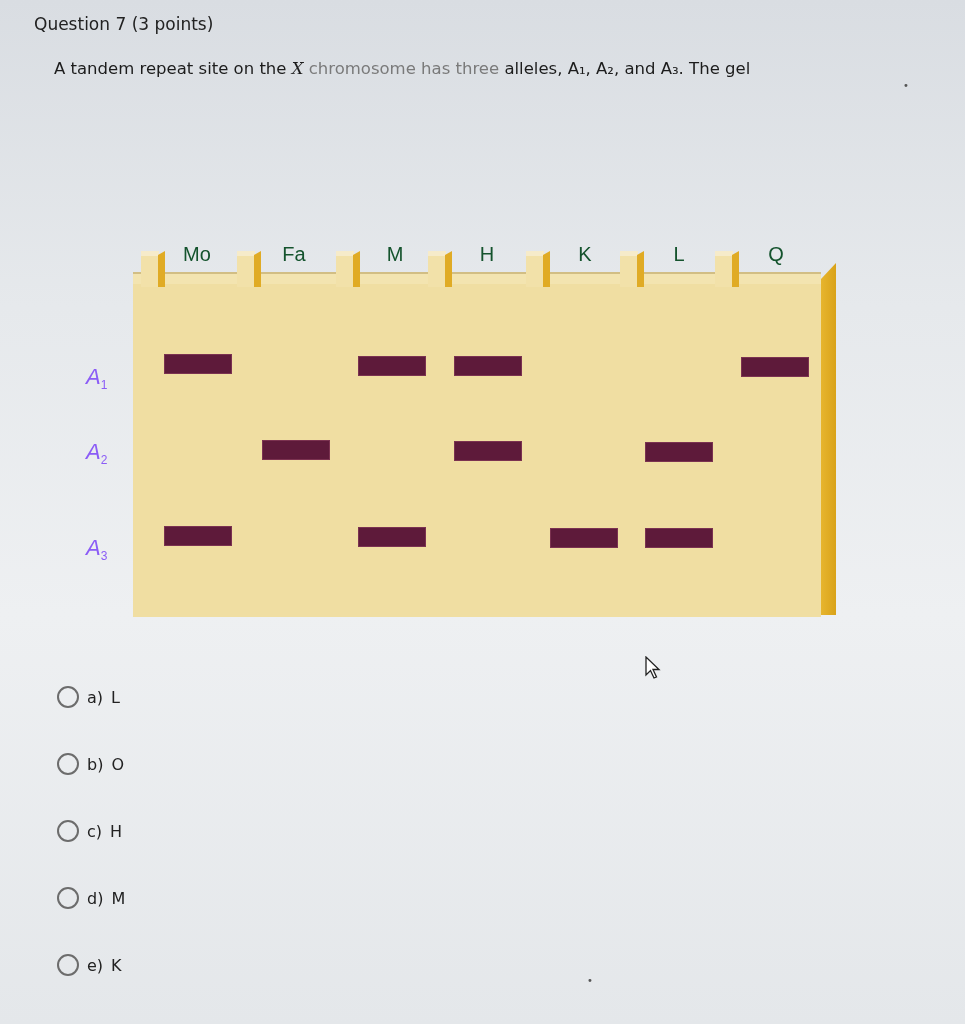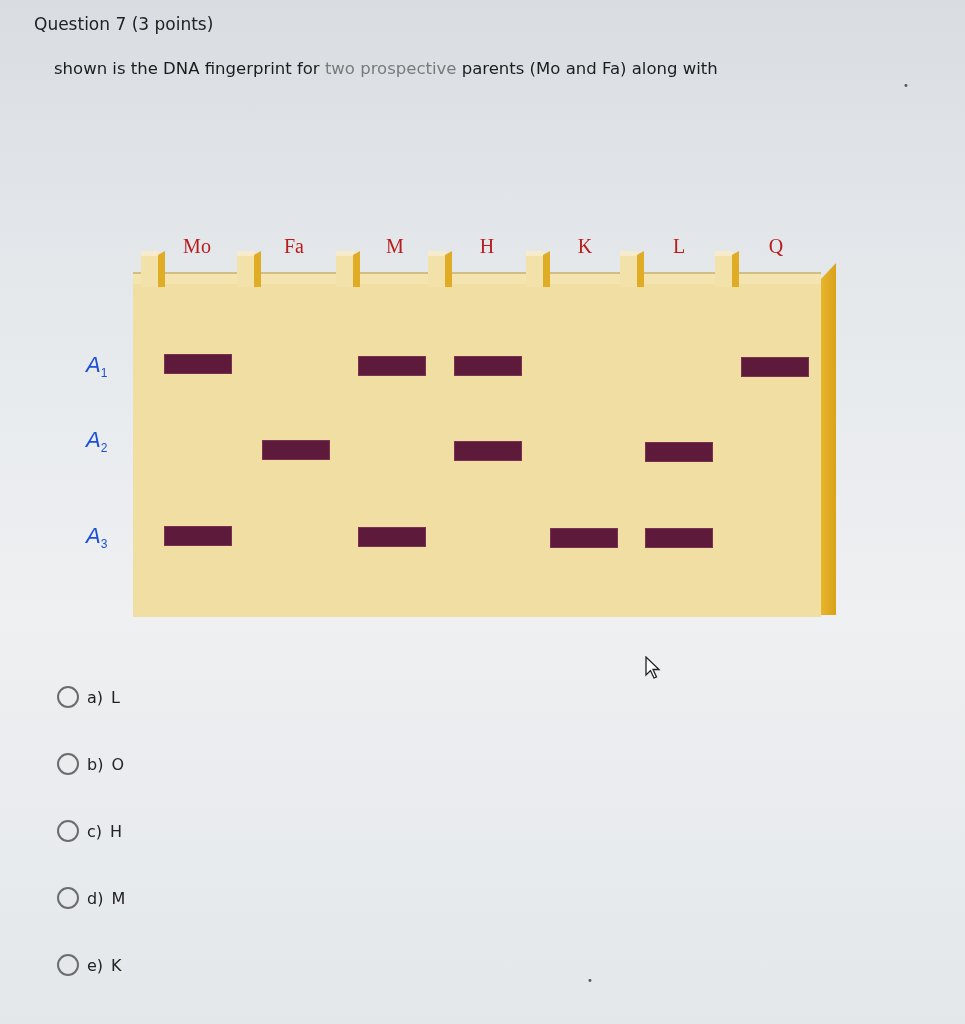--- a/index.html
+++ b/index.html
@@ -18,22 +18,22 @@
     position: absolute; left: 54px; top: 58px; width: 800px;
     font-size: 16.5px; line-height: 21.5px; color: #1c1c1c;
   }
   .q-text i { font-family: "DejaVu Serif", serif; }
   .dim { color: #7a7a7a; }
   .stray-dot { position:absolute; left: 903px; top: 80px; font-size: 10px; color:#555; }
 
   
   .gel-wrap { position: absolute; left: 133px; top: 235px; width: 705px; height: 385px; }
   .lane-label {
-    position: absolute; top: 0; font-size: 20px; color: #b91c1c;
-    font-family: Liberation Serif, serif;
+    position: absolute; top: 8px; font-size: 20px; color: #14532d;
+    font-family: Liberation Sans, sans-serif;
     transform: translateX(-50%);
   }
   .gel-body {
     position: absolute; left: 0; top: 45px; width: 688px; height: 335px;
     background: #f0dea2;
     border-top: 2px solid #d6bf7a;
   }
   .gel-side {
     position: absolute; left: 688px; top: 28px; width: 15px; height: 352px;
     background: linear-gradient(90deg, #e7b52e, #d9a219);
@@ -51,21 +51,21 @@
     content: ""; position: absolute; right: -6px; top: -4px; width: 7px; height: 36px;
     background: #e0ab25;
     clip-path: polygon(0 4px, 100% 0, 100% 100%, 0 100%);
   }
   .tooth::before {
     content: ""; position: absolute; left: 0; top: -4px; width: 18px; height: 5px;
     background: #f6ebca;
   }
   .allele-label {
     position: absolute; left: 86px; font-size: 22px; font-style: italic;
-    font-family: "Liberation Sans", sans-serif; color: #1d4ed8;
+    font-family: "Liberation Sans", sans-serif; color: #8b5cf6; margin-top: 12px;
   }
   .allele-label sub { font-size: 12px; font-style: normal; }
   .band {
     position: absolute; width: 68px; height: 20px; background: #5e1a3a;
     box-shadow: 0 0 0 1px #7b3250 inset;
   }
 
   
   .option {
     position: absolute; left: 57px; display: flex; align-items: center; gap: 8px;
@@ -80,21 +80,21 @@
   }
   .stray-dot2 { position:absolute; left: 587px; top: 975px; font-size: 10px; color:#555; }
 </style>
 </head>
 <body>
 
 <div class="q-title">Question 7 (3 points)</div>
 
 <div class="q-text">
   <div>
-    <span>shown is the DNA fingerprint for </span><span class="dim">two prospective</span><span> parents (Mo and Fa) along with</span>
+    <span>A tandem repeat site on the </span><i>X</i><span class="dim"> chromosome has three</span><span> alleles, A₁, A₂, and A₃. The gel</span>
   </div>
 </div>
 <span class="stray-dot">•</span>
 
 <div class="gel-wrap">
   <div class="lane-label" style="left:64px">Mo</div>
   <div class="lane-label" style="left:161px">Fa</div>
   <div class="lane-label" style="left:262px">M</div>
   <div class="lane-label" style="left:354px">H</div>
   <div class="lane-label" style="left:452px">K</div>

